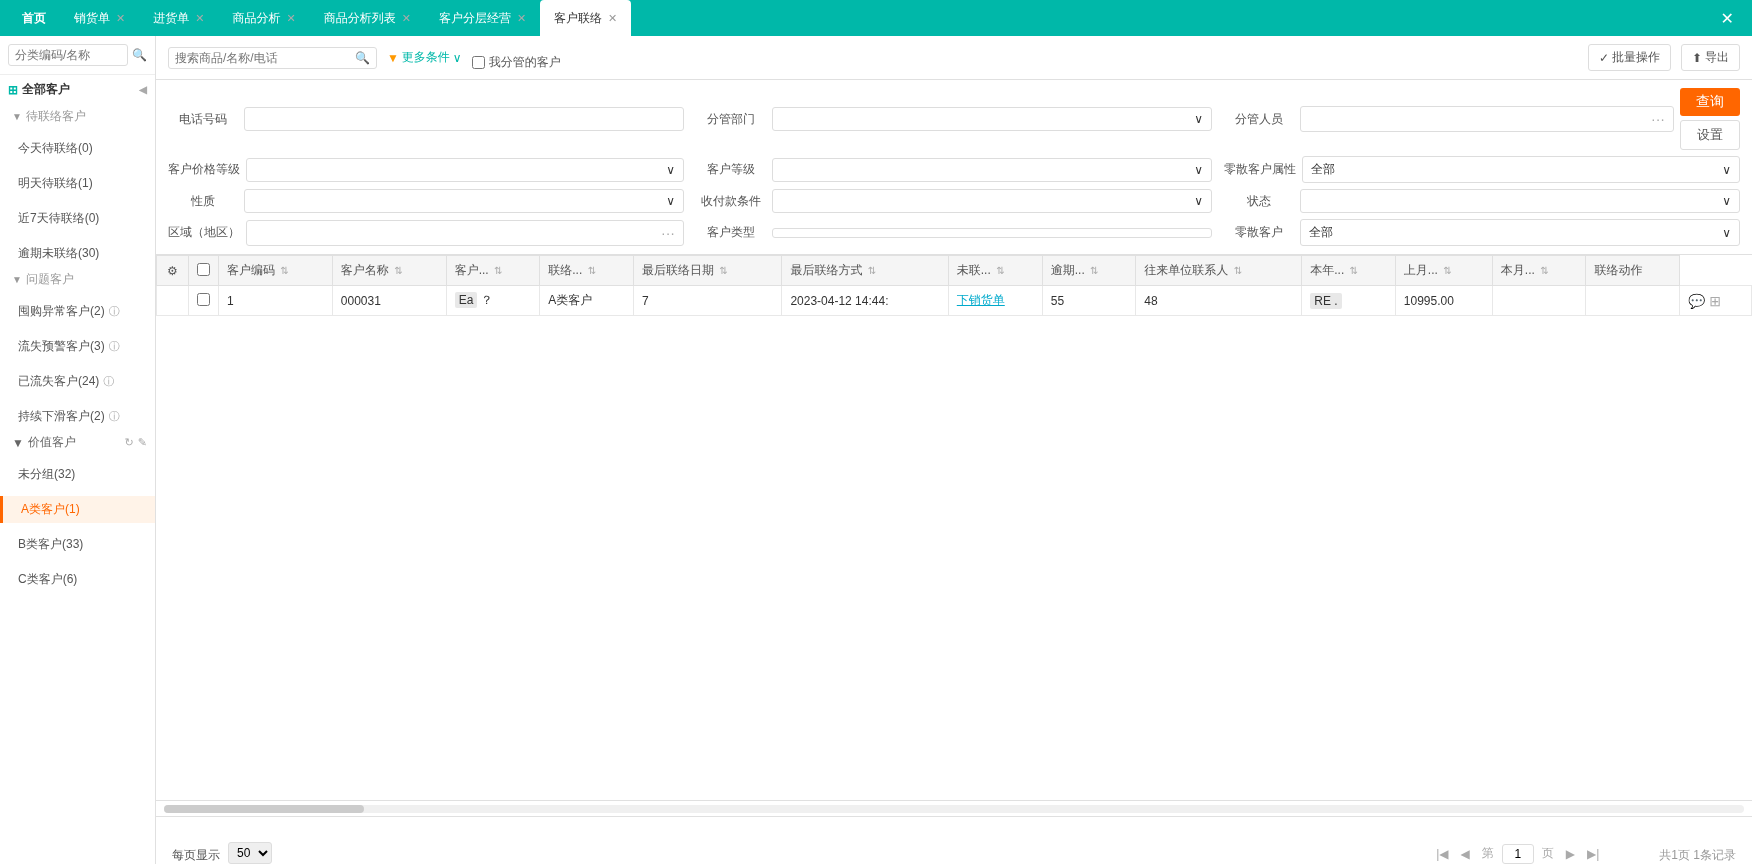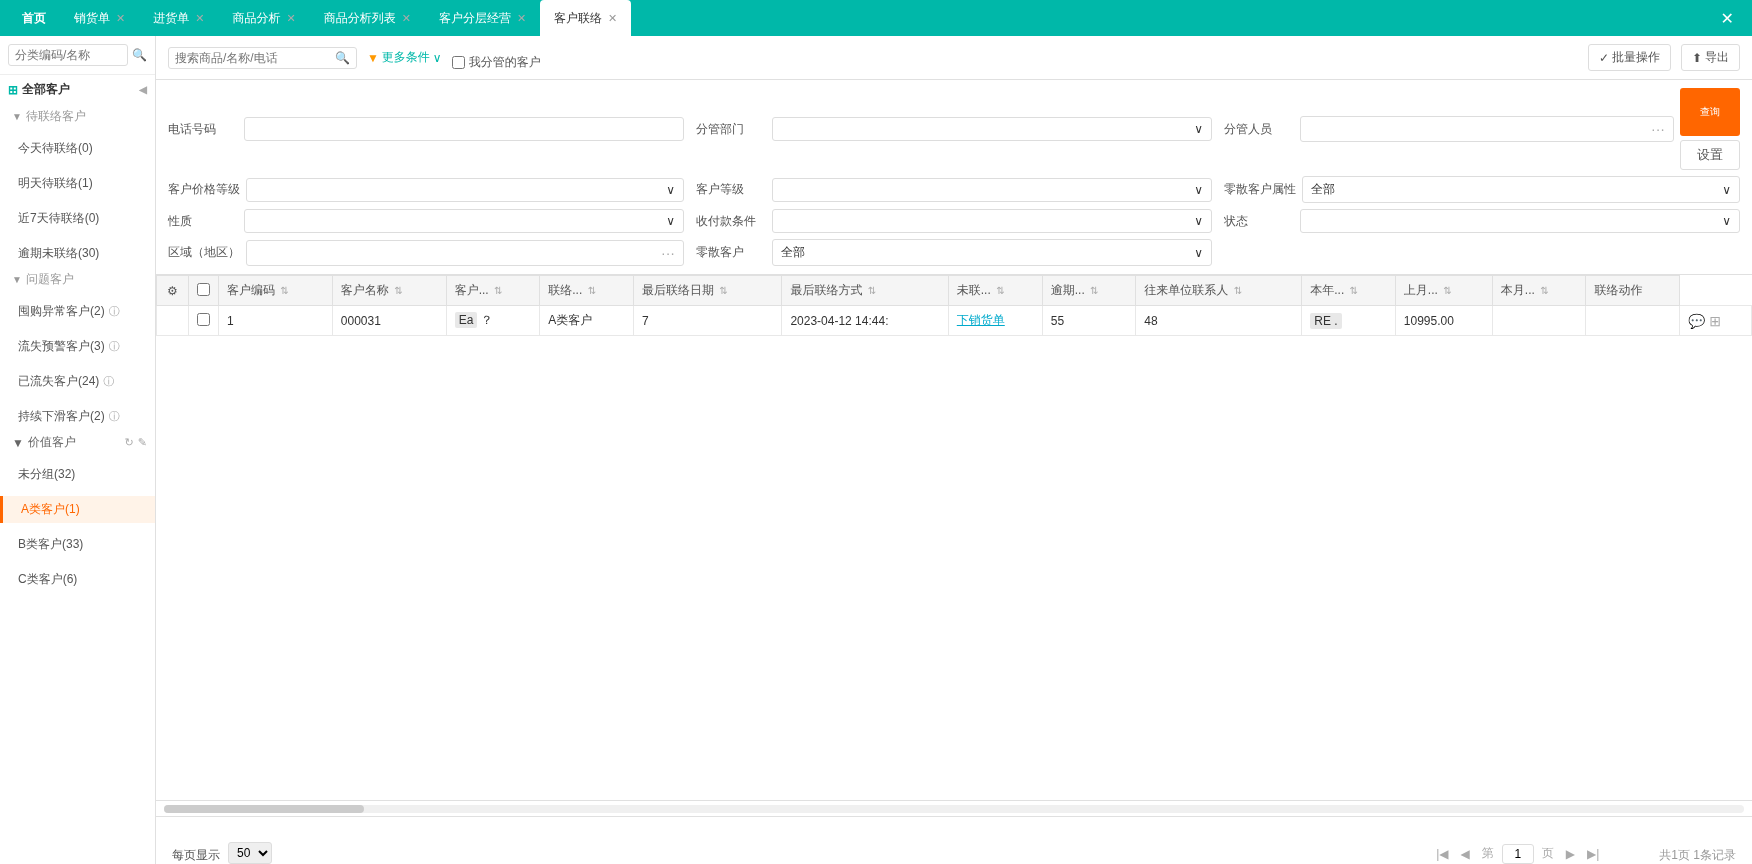--- a/index.html
+++ b/index.html
@@ -66,57 +66,57 @@
     
     .content { flex: 1; display: flex; flex-direction: column; background: #f5f5f5; overflow: hidden; }
 
     
     .filter-bar {
       background: #fff; padding: 8px 12px; display: flex; align-items: center;
       gap: 10px; border-bottom: 1px solid #e0e0e0;
     }
     .filter-search {
       display: flex; align-items: flex-start; border: 1px solid #ddd; border-radius: 3px; padding: 3px 6px;
-      background: #fff; gap: 0;
+      background: #fff; gap: 20px;
     }
     .filter-search input { border: none; outline: none; font-size: 12px; width: 160px; color: #999; }
     .filter-more {
       display: flex; align-items: center; gap: 3px; color: #00b8a9; cursor: pointer; font-size: 12px;
     }
     .filter-my { display: flex; align-items: center; gap: 4px; color: #555; cursor: pointer; margin-top: 9px; }
     .filter-my input[type=checkbox] { cursor: pointer; }
     .filter-bar-right { margin-left: auto; display: flex; gap: 10px; align-items: center; }
     .btn-batch { border: 1px solid #ddd; background: #fff; padding: 4px 10px; border-radius: 3px; cursor: pointer; color: #555; display: flex; align-items: center; gap: 3px; }
     .btn-export { border: 1px solid #ddd; background: #fff; padding: 4px 10px; border-radius: 3px; cursor: pointer; color: #555; display: flex; align-items: center; gap: 3px; }
 
     
     .adv-filter {
       background: #fff; border-bottom: 1px solid #e0e0e0; padding: 8px 12px;
       display: grid; grid-template-columns: 1fr 1fr 1fr; gap: 6px 12px;
     }
     .filter-row { display: flex; align-items: center; gap: 6px; }
-    .filter-label { color: #555; white-space: nowrap; min-width: 70px; text-align: left; }
+    .filter-label { color: #555; white-space: nowrap; min-width: 70px; text-align: center; }
     .filter-select {
       flex: 1; border: 1px solid #ddd; border-radius: 3px; padding: 4px 8px;
       background: #fff; font-size: 12px; color: #333; cursor: pointer;
       display: flex; align-items: center; justify-content: space-between;
     }
     .filter-select-full {
       flex: 1; border: 1px solid #ddd; border-radius: 3px; padding: 4px 8px;
       background: #fff; font-size: 12px; color: #333; cursor: pointer;
       display: flex; align-items: center;
     }
     .filter-input {
       flex: 1; border: 1px solid #ddd; border-radius: 3px; padding: 4px 8px;
       background: #fff; font-size: 12px; color: #333; outline: none;
     }
     .filter-dots { color: #aaa; cursor: pointer; font-size: 14px; }
     .btn-query {
-      background: #ff6600; color: #fff; border: none; padding: 17px 16px;
-      border-radius: 3px; cursor: pointer; font-size: 10px;
+      background: #ff6600; color: #fff; border: none; padding: 5px 16px;
+      border-radius: 3px; cursor: pointer; font-size: 14px;
     }
     .btn-setting {
       background: #fff; color: #555; border: 1px solid #ddd; padding: 5px 16px;
       border-radius: 3px; cursor: pointer; font-size: 13px;
     }
     .query-btns { display: flex; flex-direction: column; gap: 4px; justify-content: center; }
 
     
     .table-container { flex: 1; overflow: auto; background: #fff; margin: 0; }
     table { width: 100%; border-collapse: collapse; font-size: 12px; }
@@ -357,20 +357,24 @@
             <span>∨</span>
         </div>
       </div>
 
       <div class="filter-row">
         <span class="filter-label">区域（地区）</span>
         <div class="filter-select-full" style="flex:1;">
           <span style="flex:1;"></span>
           <span class="filter-dots">···</span>
         </div>
+      </div>
+      <div class="filter-row">
+        <span class="filter-label">客户类型</span>
+        <div class="filter-select-full" style="flex:1;"></div>
       </div>
       <div class="filter-row">
         <span class="filter-label">零散客户</span>
         <div class="filter-select">
           <span>全部</span>
           <span>∨</span>
         </div>
       </div>
     </div>
 

